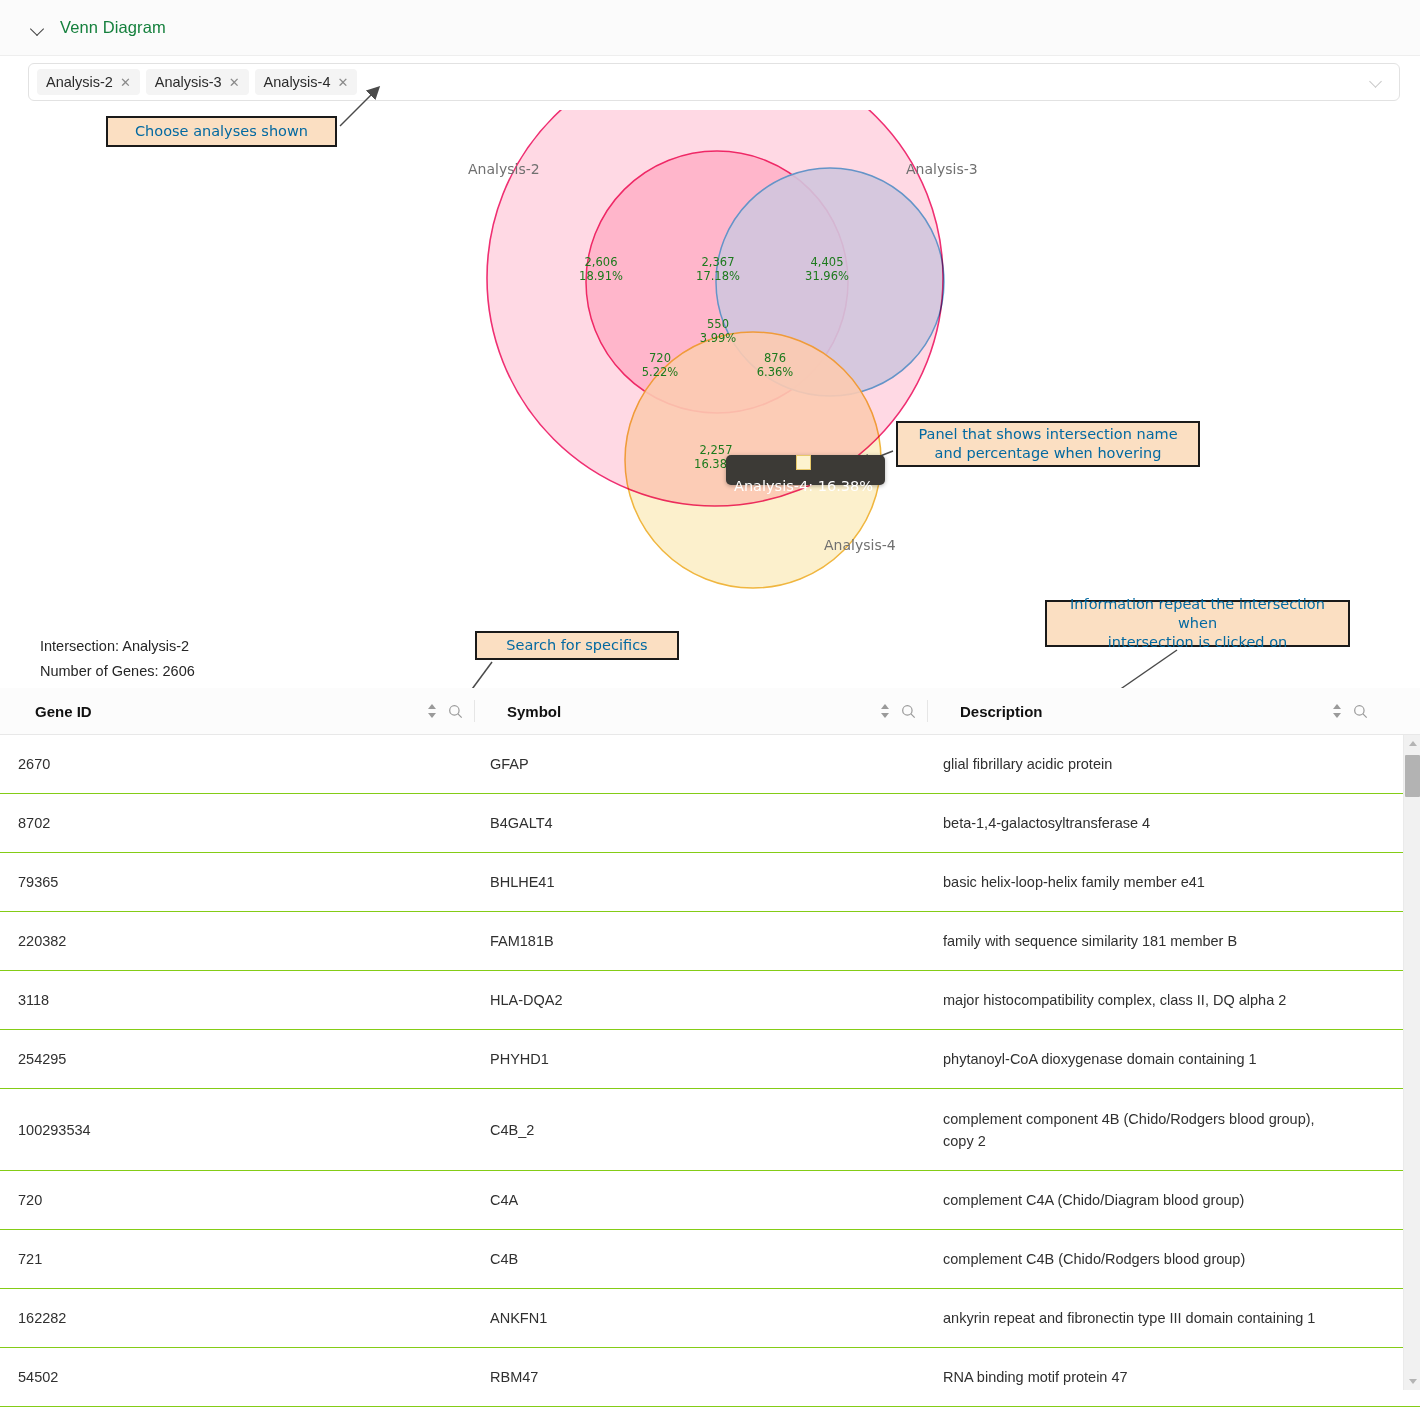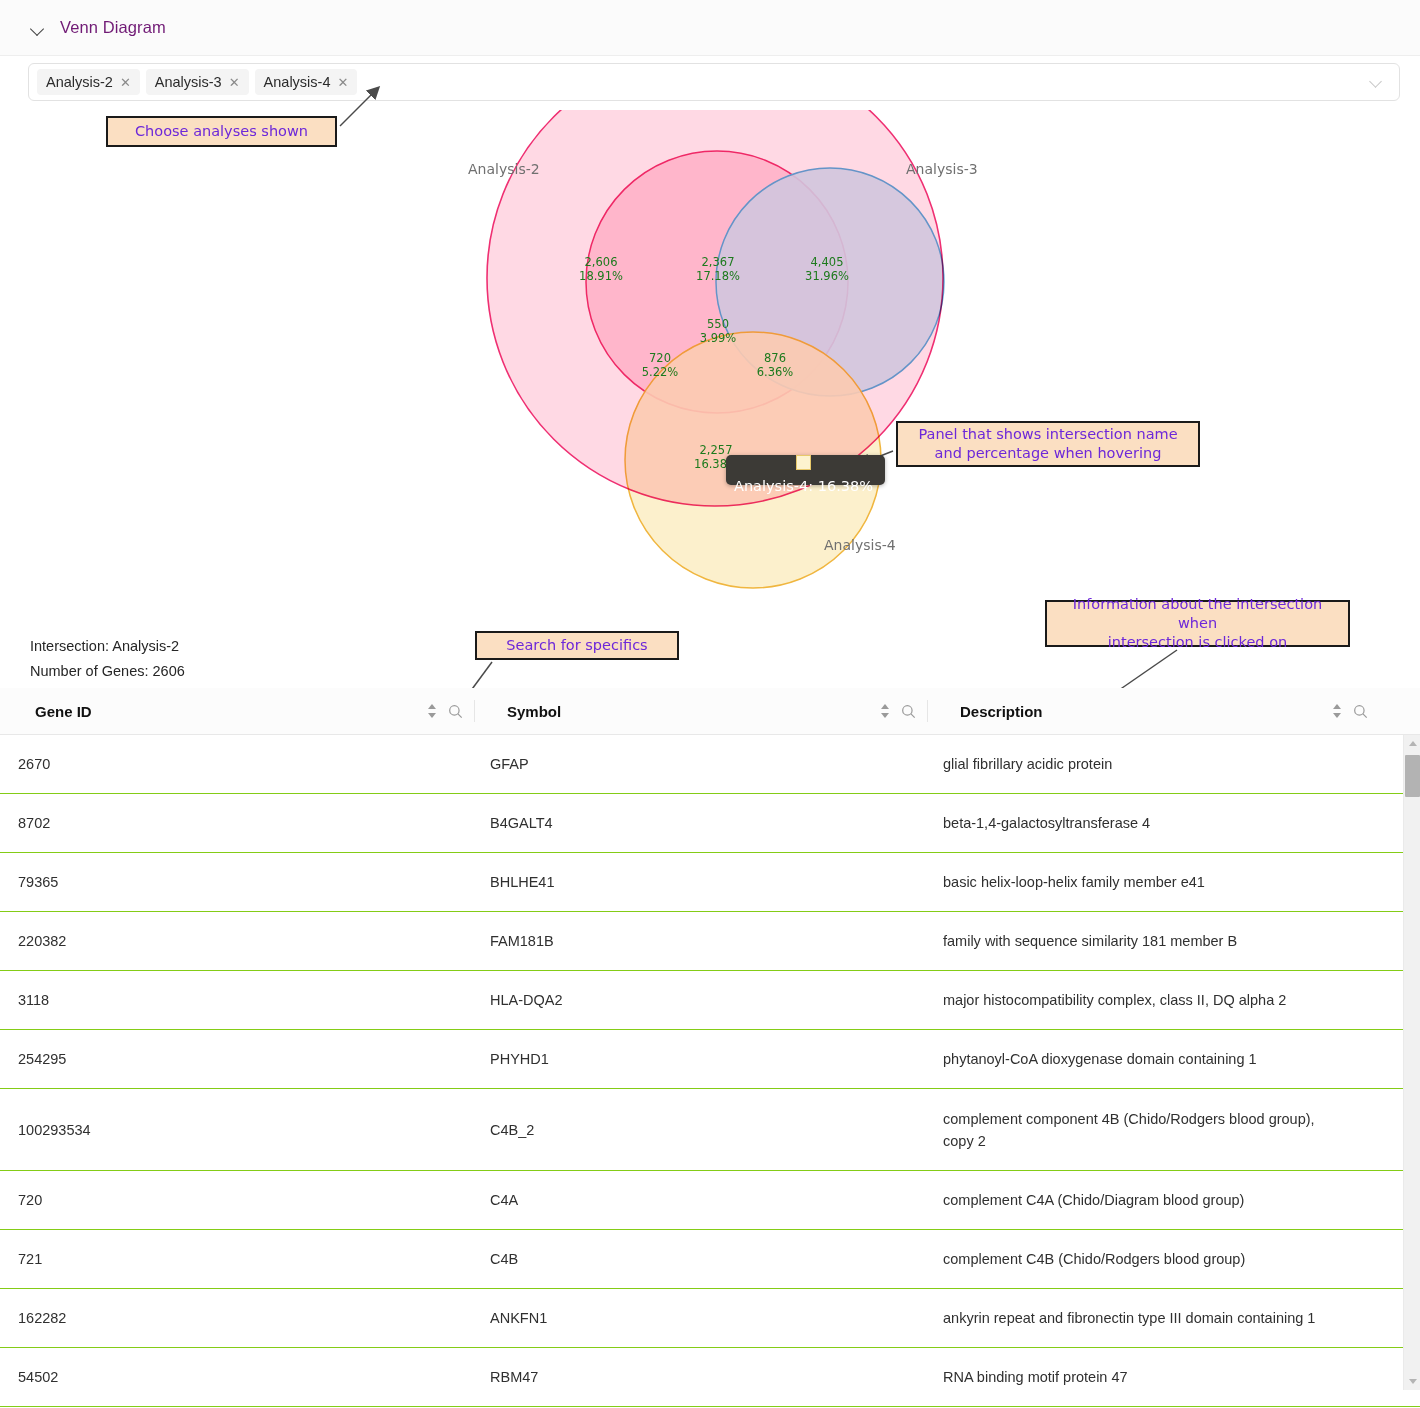--- a/index.html
+++ b/index.html
@@ -37,21 +37,21 @@
     content: "";
     position: absolute;
     left: 2px; top: 3px;
     width: 9px; height: 9px;
     border-right: 1.6px solid #444;
     border-bottom: 1.6px solid #444;
     transform: rotate(45deg);
   }
   .panel-title {
     font-size: 16.5px;
-    color: #701a75;
+    color: #15803d;
     letter-spacing: .1px;
   }
 
   
   .multiselect {
     position: absolute;
     left: 28px; top: 63px;
     width: 1372px; height: 38px;
     border: 1px solid #e2e2e2;
     border-radius: 6px;
@@ -92,21 +92,21 @@
     border-right: 1.5px solid #c6c6c6;
     border-bottom: 1.5px solid #c6c6c6;
     transform: rotate(45deg);
   }
 
   
   .callout {
     position: absolute;
     background: #fbdfc2;
     border: 2px solid #1a1a1a;
-    color: #6d28d9;
+    color: #0369a1;
     font-size: 14.5px;
     line-height: 19px;
     text-align: center;
     display: flex;
     align-items: center;
     justify-content: center;
     padding: 3px 8px;
     font-family: "DejaVu Sans", sans-serif;
   }
   #callout-choose { left: 106px; top: 116px; width: 231px; height: 31px; }
@@ -162,21 +162,21 @@
   .tt-swatch {
     width: 15px; height: 15px;
     background: #fdf3cf;
     border: 1px solid #e8c96a;
     flex: 0 0 auto;
   }
 
   
   .isect-info {
     position: absolute;
-    left: 30px; top: 634px;
+    left: 40px; top: 634px;
     font-size: 14.5px;
     color: #262626;
     line-height: 25px;
   }
 
   
   .gene-table {
     position: absolute;
     left: 0; top: 688px;
     width: 1420px;
@@ -361,21 +361,21 @@
       <div>and percentage when hovering</div>
     </div>
   </div>
 
   <div class="callout" id="callout-search">
     <span>Search for specifics</span>
   </div>
 
   <div class="callout" id="callout-info">
     <div>
-      <div>Information about the intersection when</div>
+      <div>Information repeat the intersection when</div>
       <div>intersection is clicked on</div>
     </div>
   </div>
 
   <svg class="anno-svg">
     <defs>
       <marker id="ah" markerWidth="9" markerHeight="9" refX="7" refY="4.5" orient="auto">
         <path d="M0,0 L9,4.5 L0,9 z" fill="#4a4a4a"></path>
       </marker>
     </defs>

